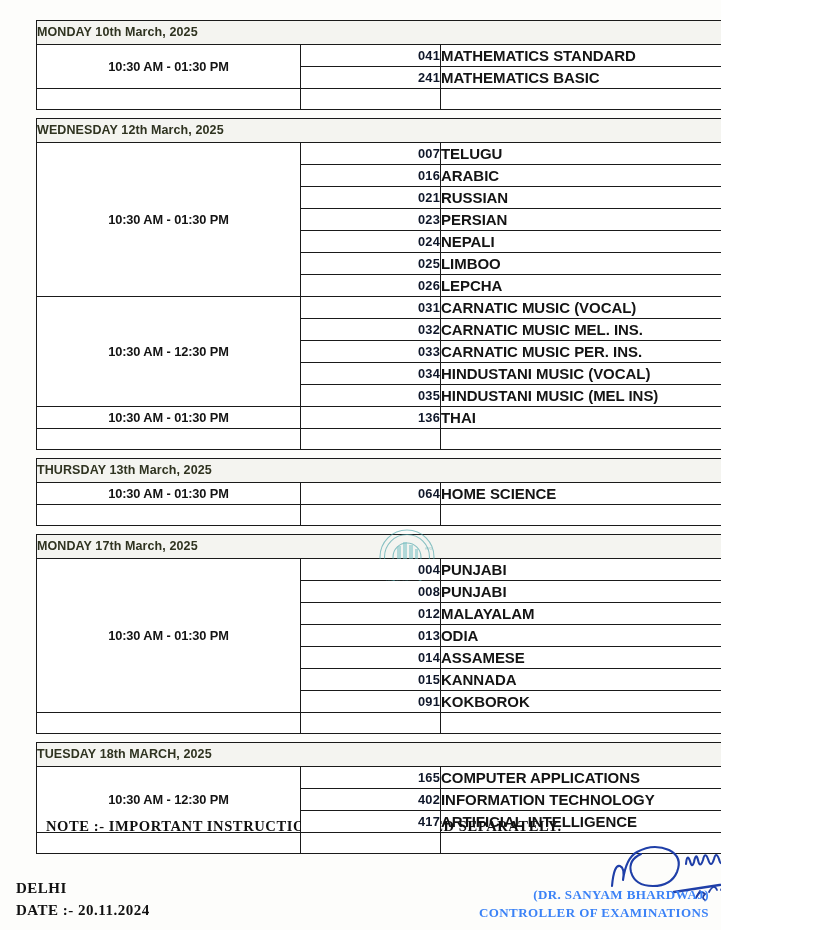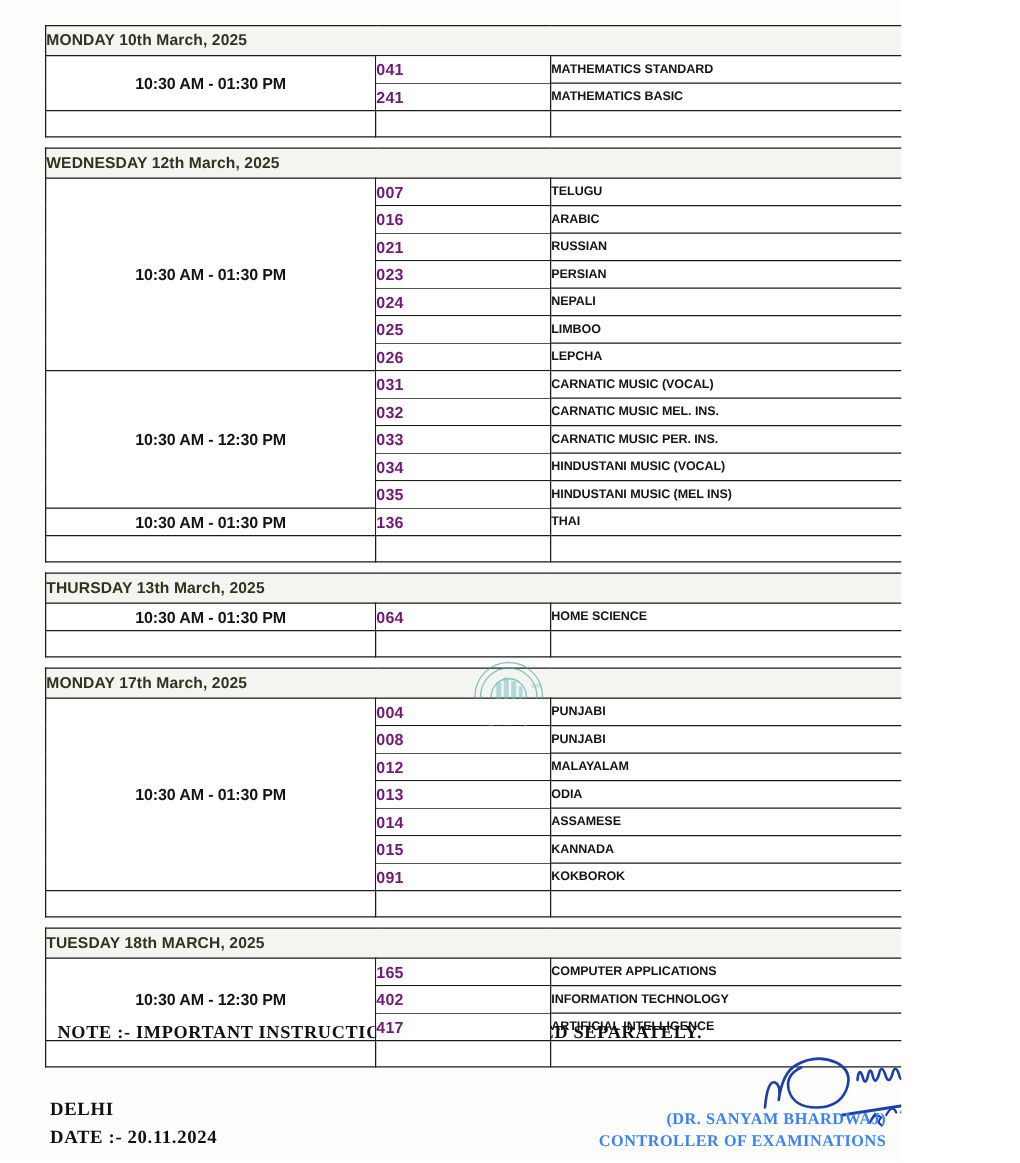--- a/index.html
+++ b/index.html
@@ -61,32 +61,32 @@
     text-align: center;
     font-size: 12.8px;
     font-weight: bold;
     color: #141414;
     letter-spacing: -0.1px;
     white-space: nowrap;
     margin-left: 25px;
   }
   
   .codecell {
-    text-align: left;
+    text-align: right;
     font-size: 12.8px;
     font-weight: 600;
-    color: #701a75;
+    color: #0f172a;
     letter-spacing: 0.2px;
     position: relative;
     z-index: 3;
   }
   
   .subjcell {
     padding-left: 10px;
-    font-size: 10px;
+    font-size: 15px;
     font-weight: 600;
     color: #141414;
     letter-spacing: -0.05px;
     white-space: nowrap;
   }
 
   tr.spacer td { height: 21px; }
 
   
   tr.gaprow td {
@@ -120,21 +120,20 @@
   
   #place-block {
     position: absolute;
     left: 16px; top: 878px;
     font-family: "Liberation Serif", serif;
     font-weight: bold;
     font-size: 15px;
     letter-spacing: 0.5px;
     color: #111111;
     line-height: 1.45;
-    margin-left: 24px;
   }
   #sign-block {
     position: absolute;
     right: 12px; top: 886px;
     text-align: right;
     font-family: "Liberation Serif", serif;
     font-weight: bold;
     font-size: 13px;
     letter-spacing: 0.4px;
     color: #3b82f6;

